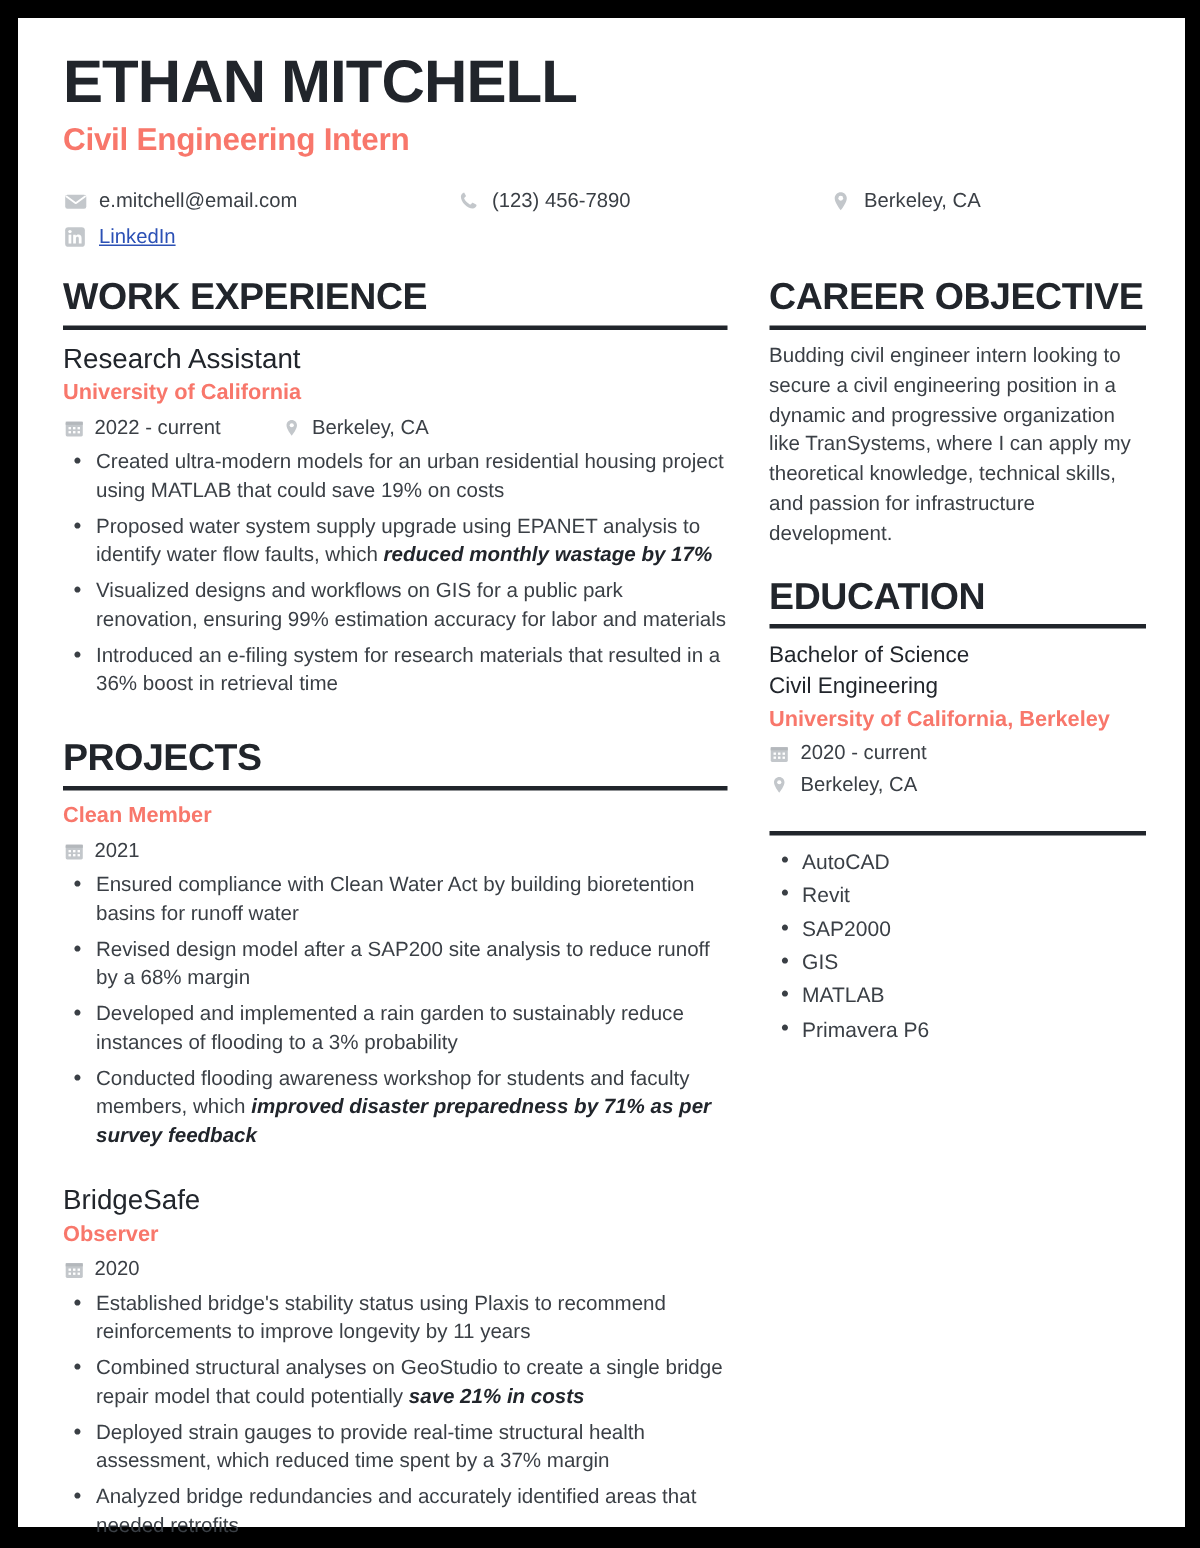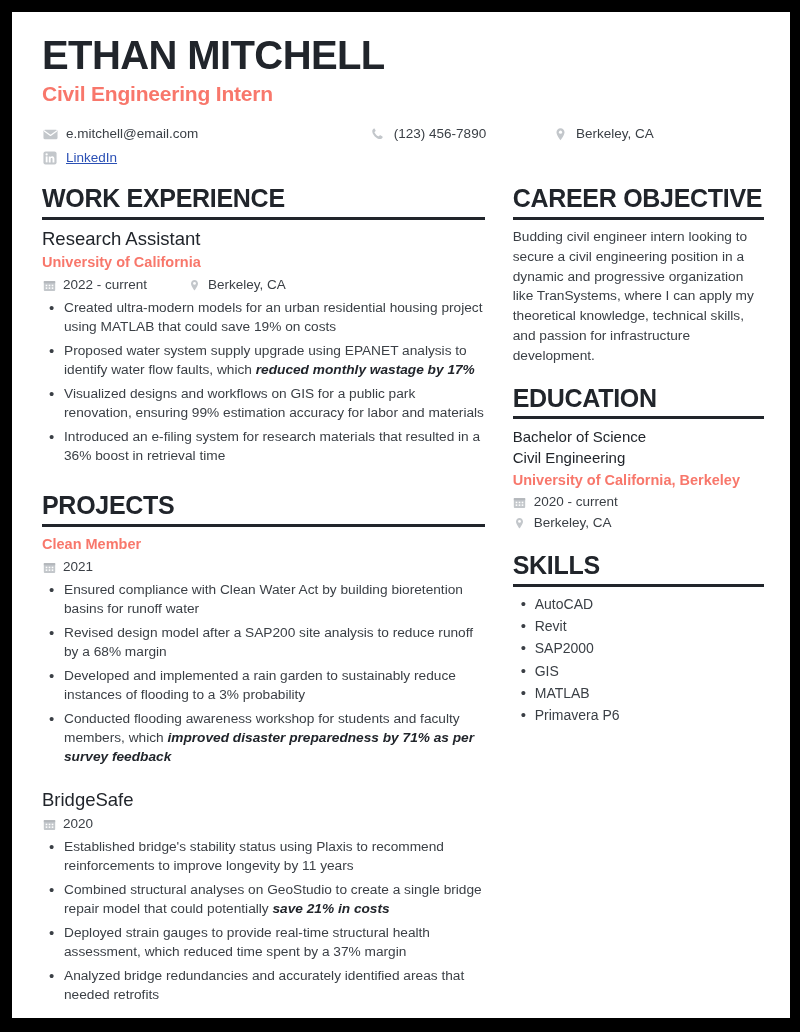--- a/index.html
+++ b/index.html
@@ -55,21 +55,21 @@
   .contact-item {
     display: flex;
     align-items: center;
     font-size: 13.5px;
     color: #3a3f45;
     line-height: 1.5;
     height: 24px;
   }
 
   .contact-item.c-email  { width: 262px; }
-  .contact-item.c-phone  { width: 248px; justify-content: center; }
+  .contact-item.c-phone  { width: 248px; }
   .contact-item.c-loc    { width: 200px; }
   .contact-item.c-link   { width: 262px; }
 
   .contact-item .ico {
     display: inline-flex;
     align-items: center;
     justify-content: center;
     width: 16px;
     min-width: 16px;
     margin-right: 8px;
@@ -366,20 +366,21 @@
             <li><span>Revised design model after a SAP200 site analysis to reduce runoff by a 68% margin</span><b></b></li>
             <li><span>Developed and implemented a rain garden to sustainably reduce instances of flooding to a 3% probability</span><b></b></li>
             <li><span>Conducted flooding awareness workshop for students and faculty members, which </span><b>improved disaster preparedness by 71% as per survey feedback</b></li>
           </ul>
         </div>
 
         <div class="gap-md"></div>
 
         <div class="entry">
           <div class="entry-title">BridgeSafe</div>
+          <div class="entry-sub">Observer</div>
           <div class="entry-meta">
             <span class="meta-item">
               <span class="ico">
                 <svg width="13" height="13" viewBox="0 0 16 16">
                     <rect x="1" y="2.6" width="14" height="12.2" rx="1.2" fill="#C3C7CB"></rect>
                     <rect x="1" y="2.6" width="14" height="2.6" fill="#B4B8BC"></rect>
                     <rect x="3.3" y="7" width="2" height="1.9" fill="#ffffff"></rect>
                     <rect x="7" y="7" width="2" height="1.9" fill="#ffffff"></rect>
                     <rect x="10.7" y="7" width="2" height="1.9" fill="#ffffff"></rect>
                     <rect x="3.3" y="10.3" width="2" height="1.9" fill="#ffffff"></rect>
@@ -441,21 +442,20 @@
                 </svg>
             </span>
             <span>Berkeley, CA</span>
           </div>
         </div>
       </div>
 
       <div class="gap-lg"></div>
 
       <div class="section">
-        <div class="section-title">SKILLS</div>
         <div class="rule"></div>
         <ul class="skills">
           <li>AutoCAD</li>
           <li>Revit</li>
           <li>SAP2000</li>
           <li>GIS</li>
           <li>MATLAB</li>
           <li>Primavera P6</li>
         </ul>
       </div>

